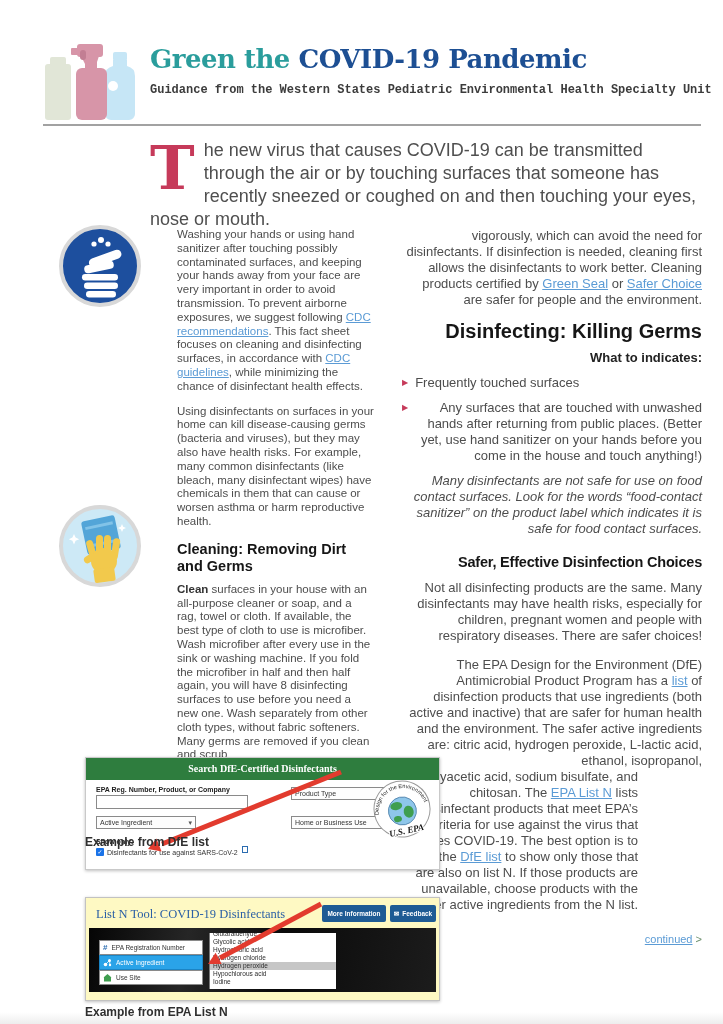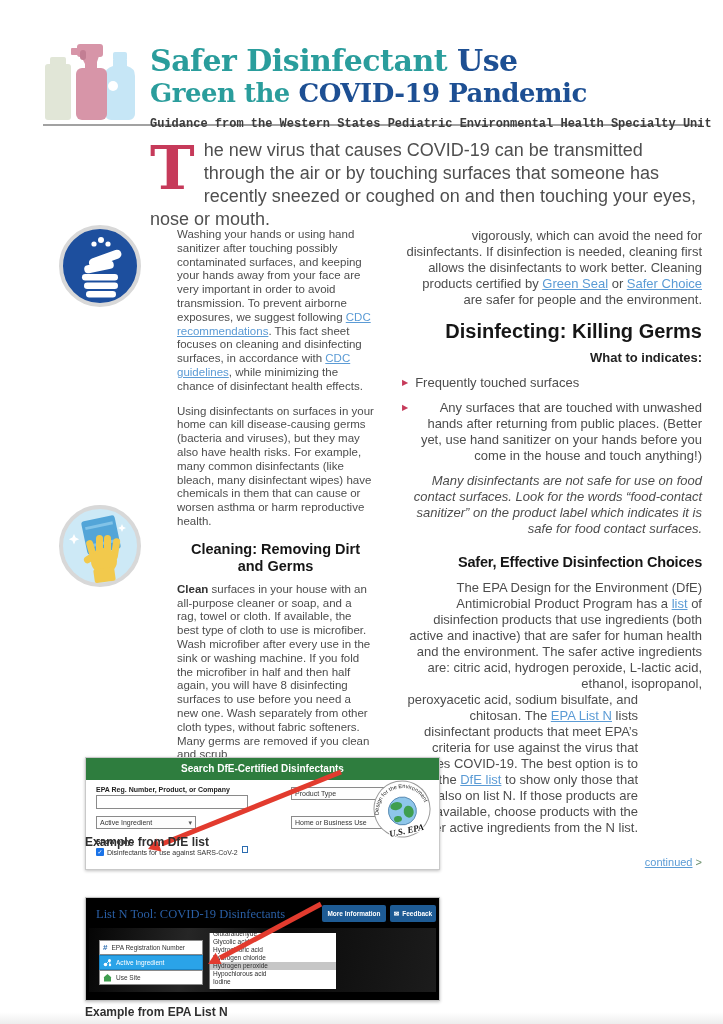--- a/index.html
+++ b/index.html
@@ -23,57 +23,57 @@
   .dropcap{float:left;font-family:"DejaVu Serif",serif;font-weight:bold;color:#c63a5a;
            font-size:60px;line-height:54px;height:64px;margin:2px 9px 0 0;}
 
   
   .icon1{position:absolute;left:58px;top:224px;}
   .icon2{position:absolute;left:58px;top:504px;}
 
   
   .col-left{position:absolute;left:177px;top:228px;width:197px;font-size:11.5px;line-height:13.8px;}
   .col-left p{margin:0 0 11px;}
-  .col-left h3{margin:12px 0 8px;font-size:14.5px;line-height:17px;color:#161616;text-align:center;}
+  .col-left h3{margin:12px 0 8px;font-size:14.5px;line-height:17px;color:#161616;}
   .col-right{position:absolute;left:402px;top:228px;width:300px;font-size:13px;line-height:16px;text-align:right;}
   .col-right p{margin:0 0 13px;}
   .h-big{margin:14px 0 9px;font-size:20px;line-height:19px;color:#161616;font-weight:bold;}
   .h-med{margin:16px 0 9px;font-size:14.5px;line-height:18px;color:#161616;font-weight:bold;letter-spacing:-0.2px;}
   .subhead{font-weight:bold;color:#222;margin:0 0 9px;}
   .bullet{display:flex;gap:7px;margin:0 0 9px;}
   .tri{color:#c63a5a;font-size:8px;line-height:16px;flex:0 0 auto;}
   .italic-p{font-style:italic;}
   .epa-narrow{margin-left:64px;width:236px;}
   .continued{margin-left:66px;margin-top:18px;font-size:11px;}
   .cont-sym{color:#6b8f6b;}
   .run-link,a.run-link{color:#5b9bd5;text-decoration:underline;cursor:pointer;}
   .run-bold{font-weight:bold;color:#333;}
 
   
   .dfe-box{position:absolute;left:85px;top:757px;width:353px;height:111px;background:#fff;
            border:1px solid #c9c9c9;box-shadow:0 1px 3px rgba(0,0,0,0.25);}
   .dfe-bar{position:absolute;left:0;top:0;right:0;height:22px;background:#2e7d3e;
-           color:#fff;font-size:10px;font-weight:bold;text-align:center;line-height:22px;}
+           color:#fff;font-size:10px;font-weight:bold;text-align:center;line-height:22px;font-family:Liberation Serif, serif;}
   .mini-label{position:absolute;font-size:7px;font-weight:bold;color:#222;}
   .mini-input{position:absolute;width:150px;height:12px;background:#fff;border:1px solid #8a8a8a;}
   .mini-select{position:absolute;width:100px;height:13px;border:1px solid #8a8a8a;background:#fdfdfd;
                font-size:7px;color:#333;display:flex;align-items:center;justify-content:space-between;
                padding:0 3px;box-sizing:border-box;}
   .dd{font-size:7px;color:#555;}
   .mini-checkrow{position:absolute;display:flex;align-items:center;gap:3px;font-size:7px;color:#333;}
   .mini-checkbox{width:8px;height:8px;background:#1a73e8;border-radius:1px;color:#fff;font-size:6px;
                  line-height:8px;text-align:center;flex:0 0 auto;}
   .cite-box{width:4px;height:5px;border:0.5px solid #2b6cb0;display:inline-block;margin-left:1px;
             transform:translateY(-3px);}
   .epa-logo{position:absolute;right:6px;top:20px;transform:rotate(-12deg);}
   .arrow-svg{position:absolute;left:0;top:0;pointer-events:none;}
   .caption{position:absolute;left:85px;font-size:12px;font-weight:bold;color:#2f2f2f;}
 
   
-  .listn-box{position:absolute;left:85px;top:897px;width:353px;height:102px;background:#000000;
+  .listn-box{position:absolute;left:85px;top:897px;width:353px;height:102px;background:#fef9c3;
              border:1px solid #c2c2c2;box-shadow:0 1px 3px rgba(0,0,0,0.25);}
   .listn-title{position:absolute;left:10px;top:9px;font-family:"Liberation Serif",serif;
                font-size:12.5px;color:#2a5fa5;}
   .listn-btn{position:absolute;top:7px;height:17px;background:#1e5b94;border-radius:2px;color:#fff;
              font-size:6.5px;font-weight:bold;display:flex;align-items:center;justify-content:center;
              gap:3px;padding:0 4px;box-sizing:border-box;}
   .btn-more{left:236px;width:64px;}
   .btn-feedback{left:304px;width:46px;}
   .listn-black{position:absolute;left:3px;top:30px;width:347px;height:64px;
                background:linear-gradient(100deg,#050505 0%,#262626 28%,#0a0a0a 55%,#1c1c1c 100%);}
@@ -102,21 +102,20 @@
     <rect x="28" y="10" width="9" height="7" rx="1" fill="#d795a8"></rect>
     <rect x="34" y="6" width="26" height="13" rx="3" fill="#d795a8"></rect>
     <path d="M38 18 l6 12 8 0 4 -12 z" fill="#d795a8"></path>
     <rect x="42" y="20" width="12" height="14" fill="#d795a8"></rect>
     <rect x="33" y="30" width="31" height="52" rx="6" fill="#d795a8"></rect>
     <rect x="37" y="12" width="6" height="10" rx="3" fill="#c27e93"></rect>
   </svg>
   <div class="header-rule"></div>
 
   <div class="title-block">
-    <div class="t1"><span class="teal">Safer Disinfectant </span><span class="navy">Use</span></div>
     <div class="t2"><span class="teal">Green the </span><span class="navy">COVID-19 Pandemic</span></div>
     <div class="subtitle">Guidance from the Western States Pediatric Environmental Health Specialty Unit</div>
   </div>
 
   <div class="intro">
     <span class="dropcap">T</span><span>he new virus that causes COVID-19 can be transmitted through the air or by touching surfaces that someone has recently sneezed or coughed on and then touching your eyes, nose or mouth.</span>
   </div>
 
   <svg class="icon1" width="84" height="84" viewBox="0 0 84 84">
     <circle cx="42" cy="42" r="39" fill="#1d4f9e" stroke="#d8d8d8" stroke-width="4"></circle>
@@ -166,20 +165,21 @@
     <div class="bullet">
       <span class="tri">▶</span>
       <span>Frequently touched surfaces</span>
     </div>
     <div class="bullet">
       <span class="tri">▶</span>
       <span>Any surfaces that are touched with unwashed hands after returning from public places. (Better yet, use hand sanitizer on your hands before you come in the house and touch anything!)</span>
     </div>
     <p class="italic-p">Many disinfectants are not safe for use on food contact surfaces. Look for the words “food-contact sanitizer” on the product label which indicates it is safe for food contact surfaces.</p>
     <div class="h-med">Safer, Effective Disinfection Choices</div>
+    <p>Not all disinfecting products are the same. Many disinfectants may have health risks, especially for children, pregnant women and people with respiratory diseases. There are safer choices!</p>
     <p style="margin-bottom:0;"><span>The EPA Design for the Environment (DfE) Antimicrobial Product Program has a </span><a class="run-link">list</a><span> of disinfection products that use ingredients (both active and inactive) that are safer for human health and the environment. The safer active ingredients are: citric acid, hydrogen peroxide, L-lactic acid, ethanol, isopropanol,</span></p>
     <p class="epa-narrow"><span>peroxyacetic acid, sodium bisulfate, and chitosan. The </span><a class="run-link">EPA List N</a><span> lists disinfectant products that meet EPA’s criteria for use against the virus that causes COVID-19. The best option is to filter the </span><a class="run-link">DfE list</a><span> to show only those that are also on list N. If those products are unavailable, choose products with the safer active ingredients from the N list.</span></p>
     <div class="continued">
       <a class="run-link">continued</a>
       <span class="cont-sym">&gt;</span>
     </div>
   </div>
 
   <div class="dfe-box">
     <div class="dfe-bar">Search DfE-Certified Disinfectants</div>

